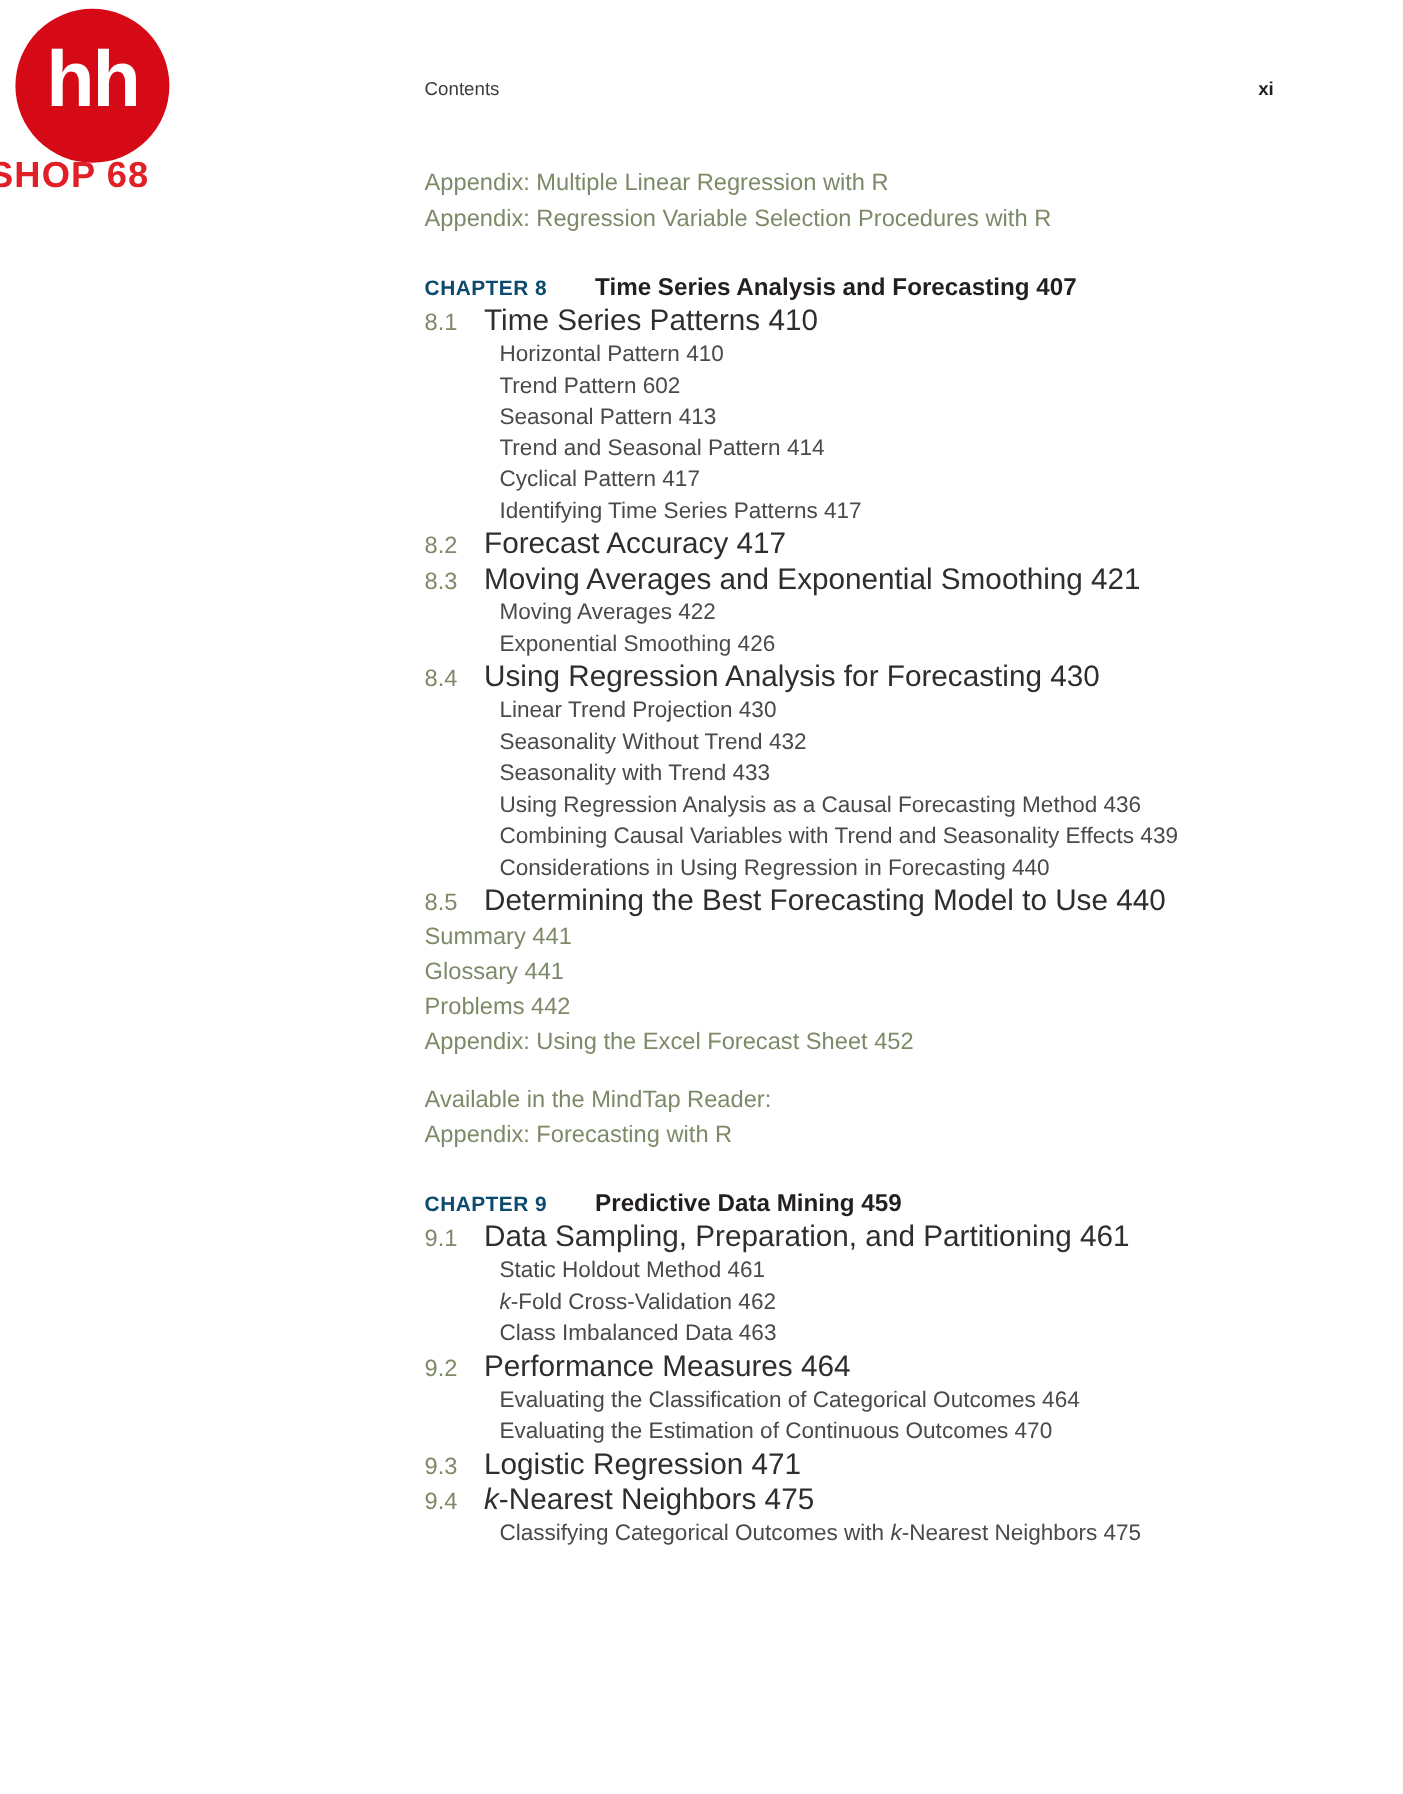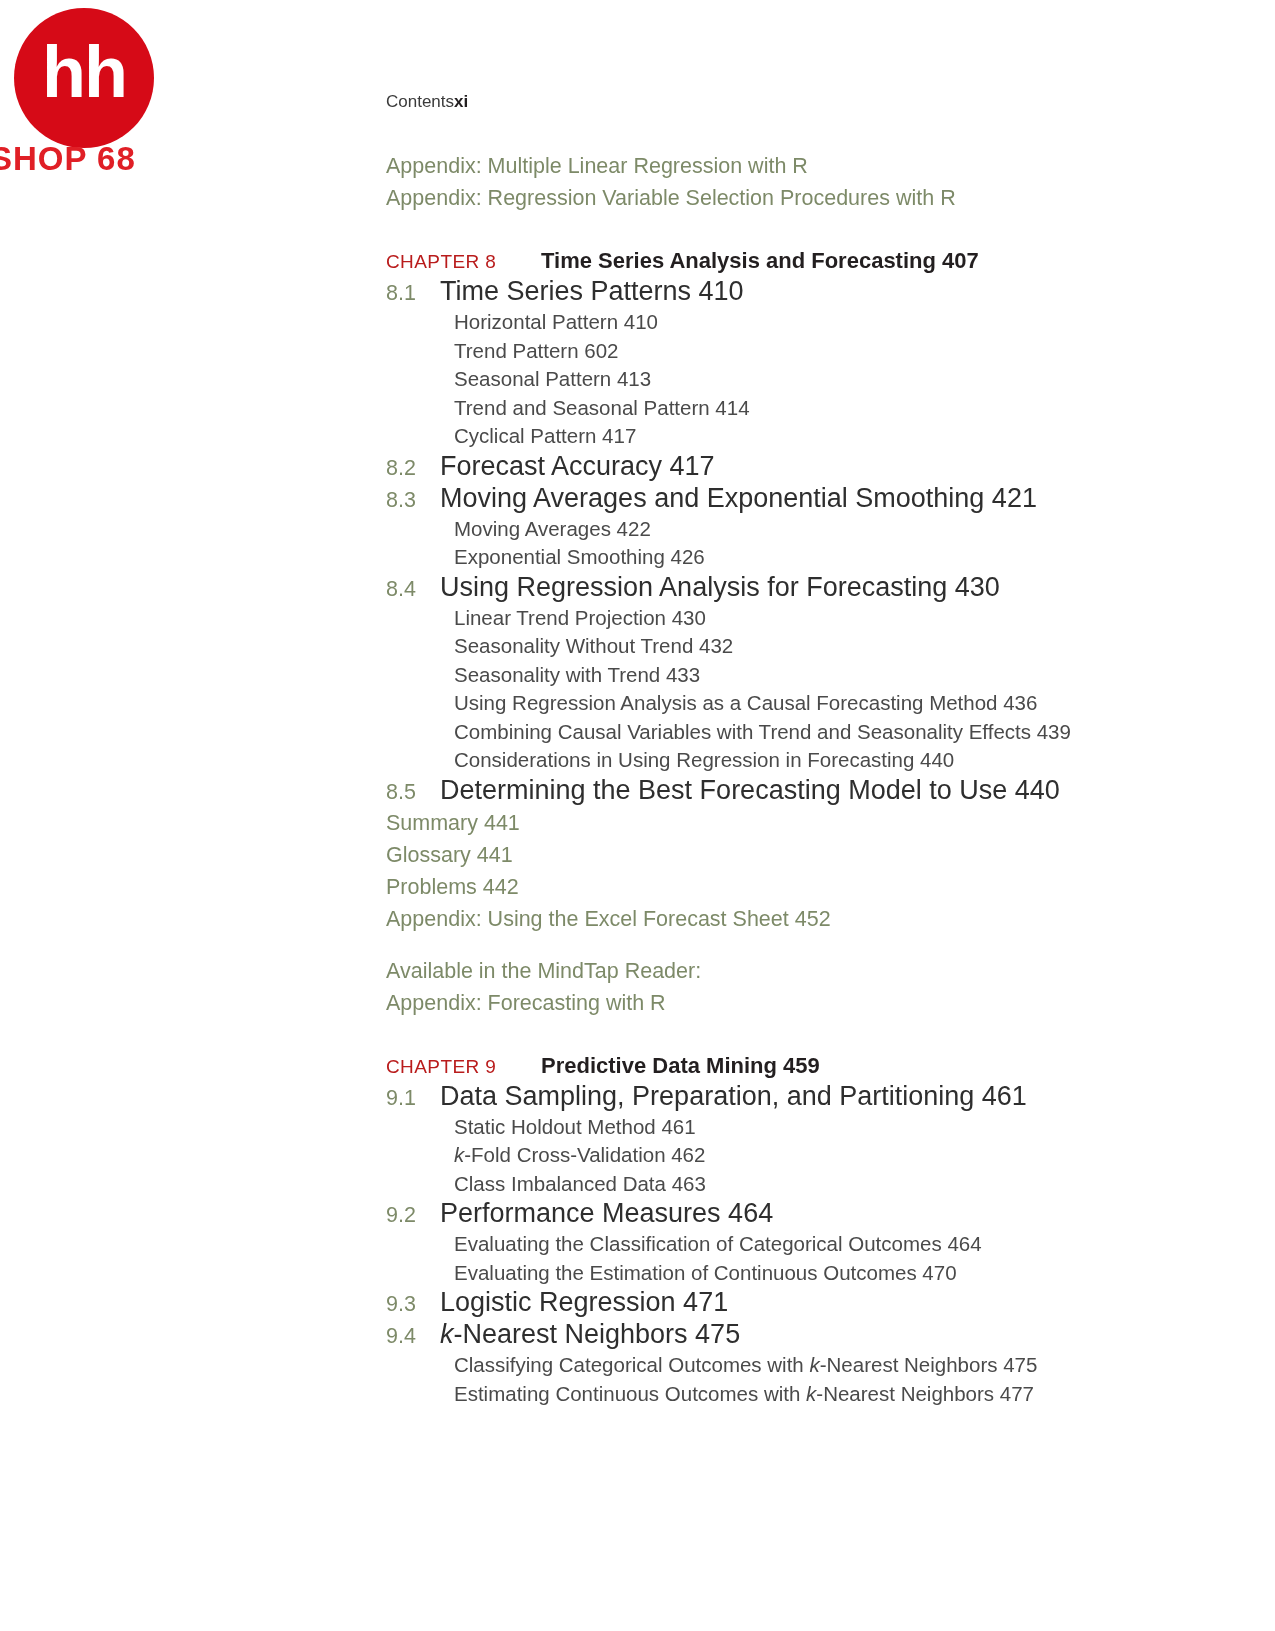--- a/index.html
+++ b/index.html
@@ -57,24 +57,24 @@
     font-size: 33px;
     letter-spacing: 1px;
     white-space: nowrap;
     overflow: hidden;
   }
 
   
   .running-head {
     position: absolute;
     left: 386px;
-    top: 92px;
+    top: 71px;
     width: 772px;
     display: flex;
-    justify-content: flex-start;
+    justify-content: space-between;
     align-items: baseline;
   }
   .running-head-label {
     font-size: 17px;
     color: #3b3b3b;
     font-family: "Liberation Sans", sans-serif;
   }
   .running-head-folio {
     font-size: 17px;
     font-weight: 700;
@@ -103,22 +103,22 @@
   }
 
   
   .chapter-row {
     display: flex;
     align-items: baseline;
     margin-top: 34px;
     margin-bottom: 2px;
   }
   .chapter-tag {
-    color: #b91c1c;
-    font-weight: 400;
+    color: #0c4a6e;
+    font-weight: 700;
     font-size: 19px;
     letter-spacing: 0.4px;
     width: 155px;
     flex: 0 0 155px;
   }
   .chapter-title {
     color: #231f20;
     font-weight: 700;
     font-size: 22px;
   }
@@ -184,20 +184,21 @@
 
       <div class="section-row">
         <span class="section-num">8.1</span>
         <span class="section-title">Time Series Patterns  410</span>
       </div>
       <div class="line sub-row">Horizontal Pattern  410</div>
       <div class="line sub-row">Trend Pattern  602</div>
       <div class="line sub-row">Seasonal Pattern  413</div>
       <div class="line sub-row">Trend and Seasonal Pattern  414</div>
       <div class="line sub-row">Cyclical Pattern  417</div>
+      <div class="line sub-row">Identifying Time Series Patterns  417</div>
 
       <div class="section-row">
         <span class="section-num">8.2</span>
         <span class="section-title">Forecast Accuracy  417</span>
       </div>
 
       <div class="section-row">
         <span class="section-num">8.3</span>
         <span class="section-title">Moving Averages and Exponential Smoothing  421</span>
       </div>

